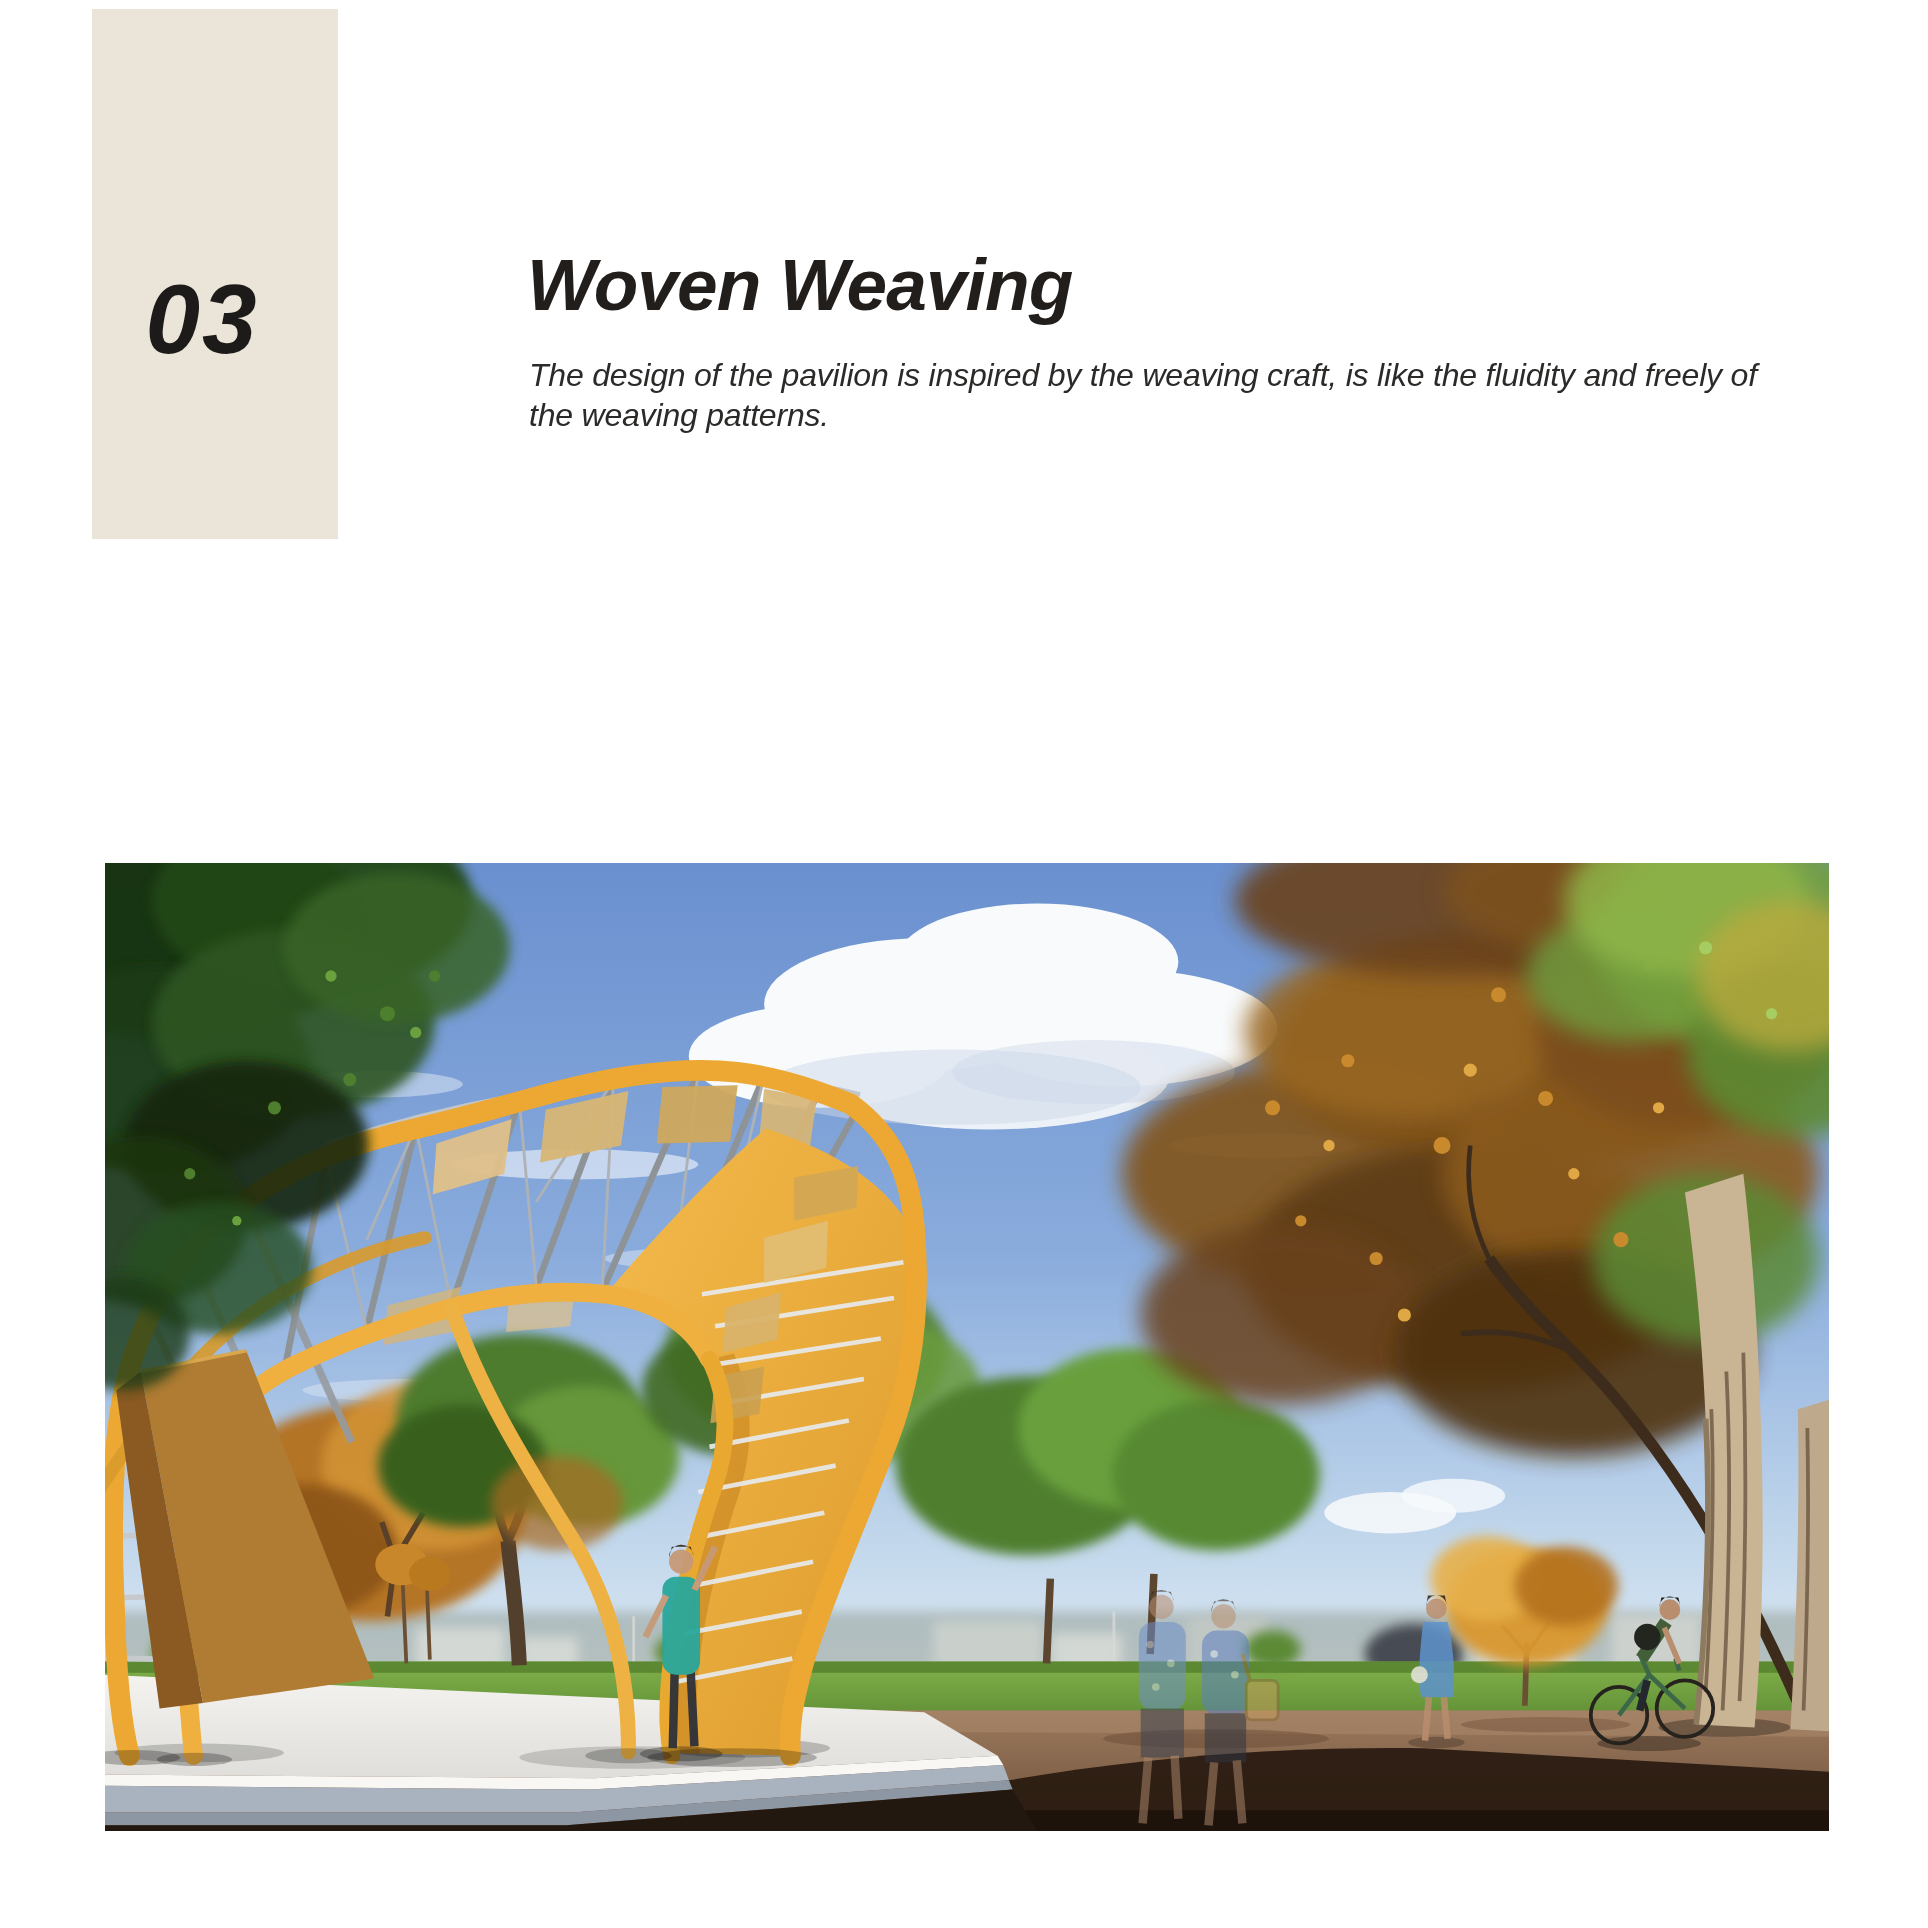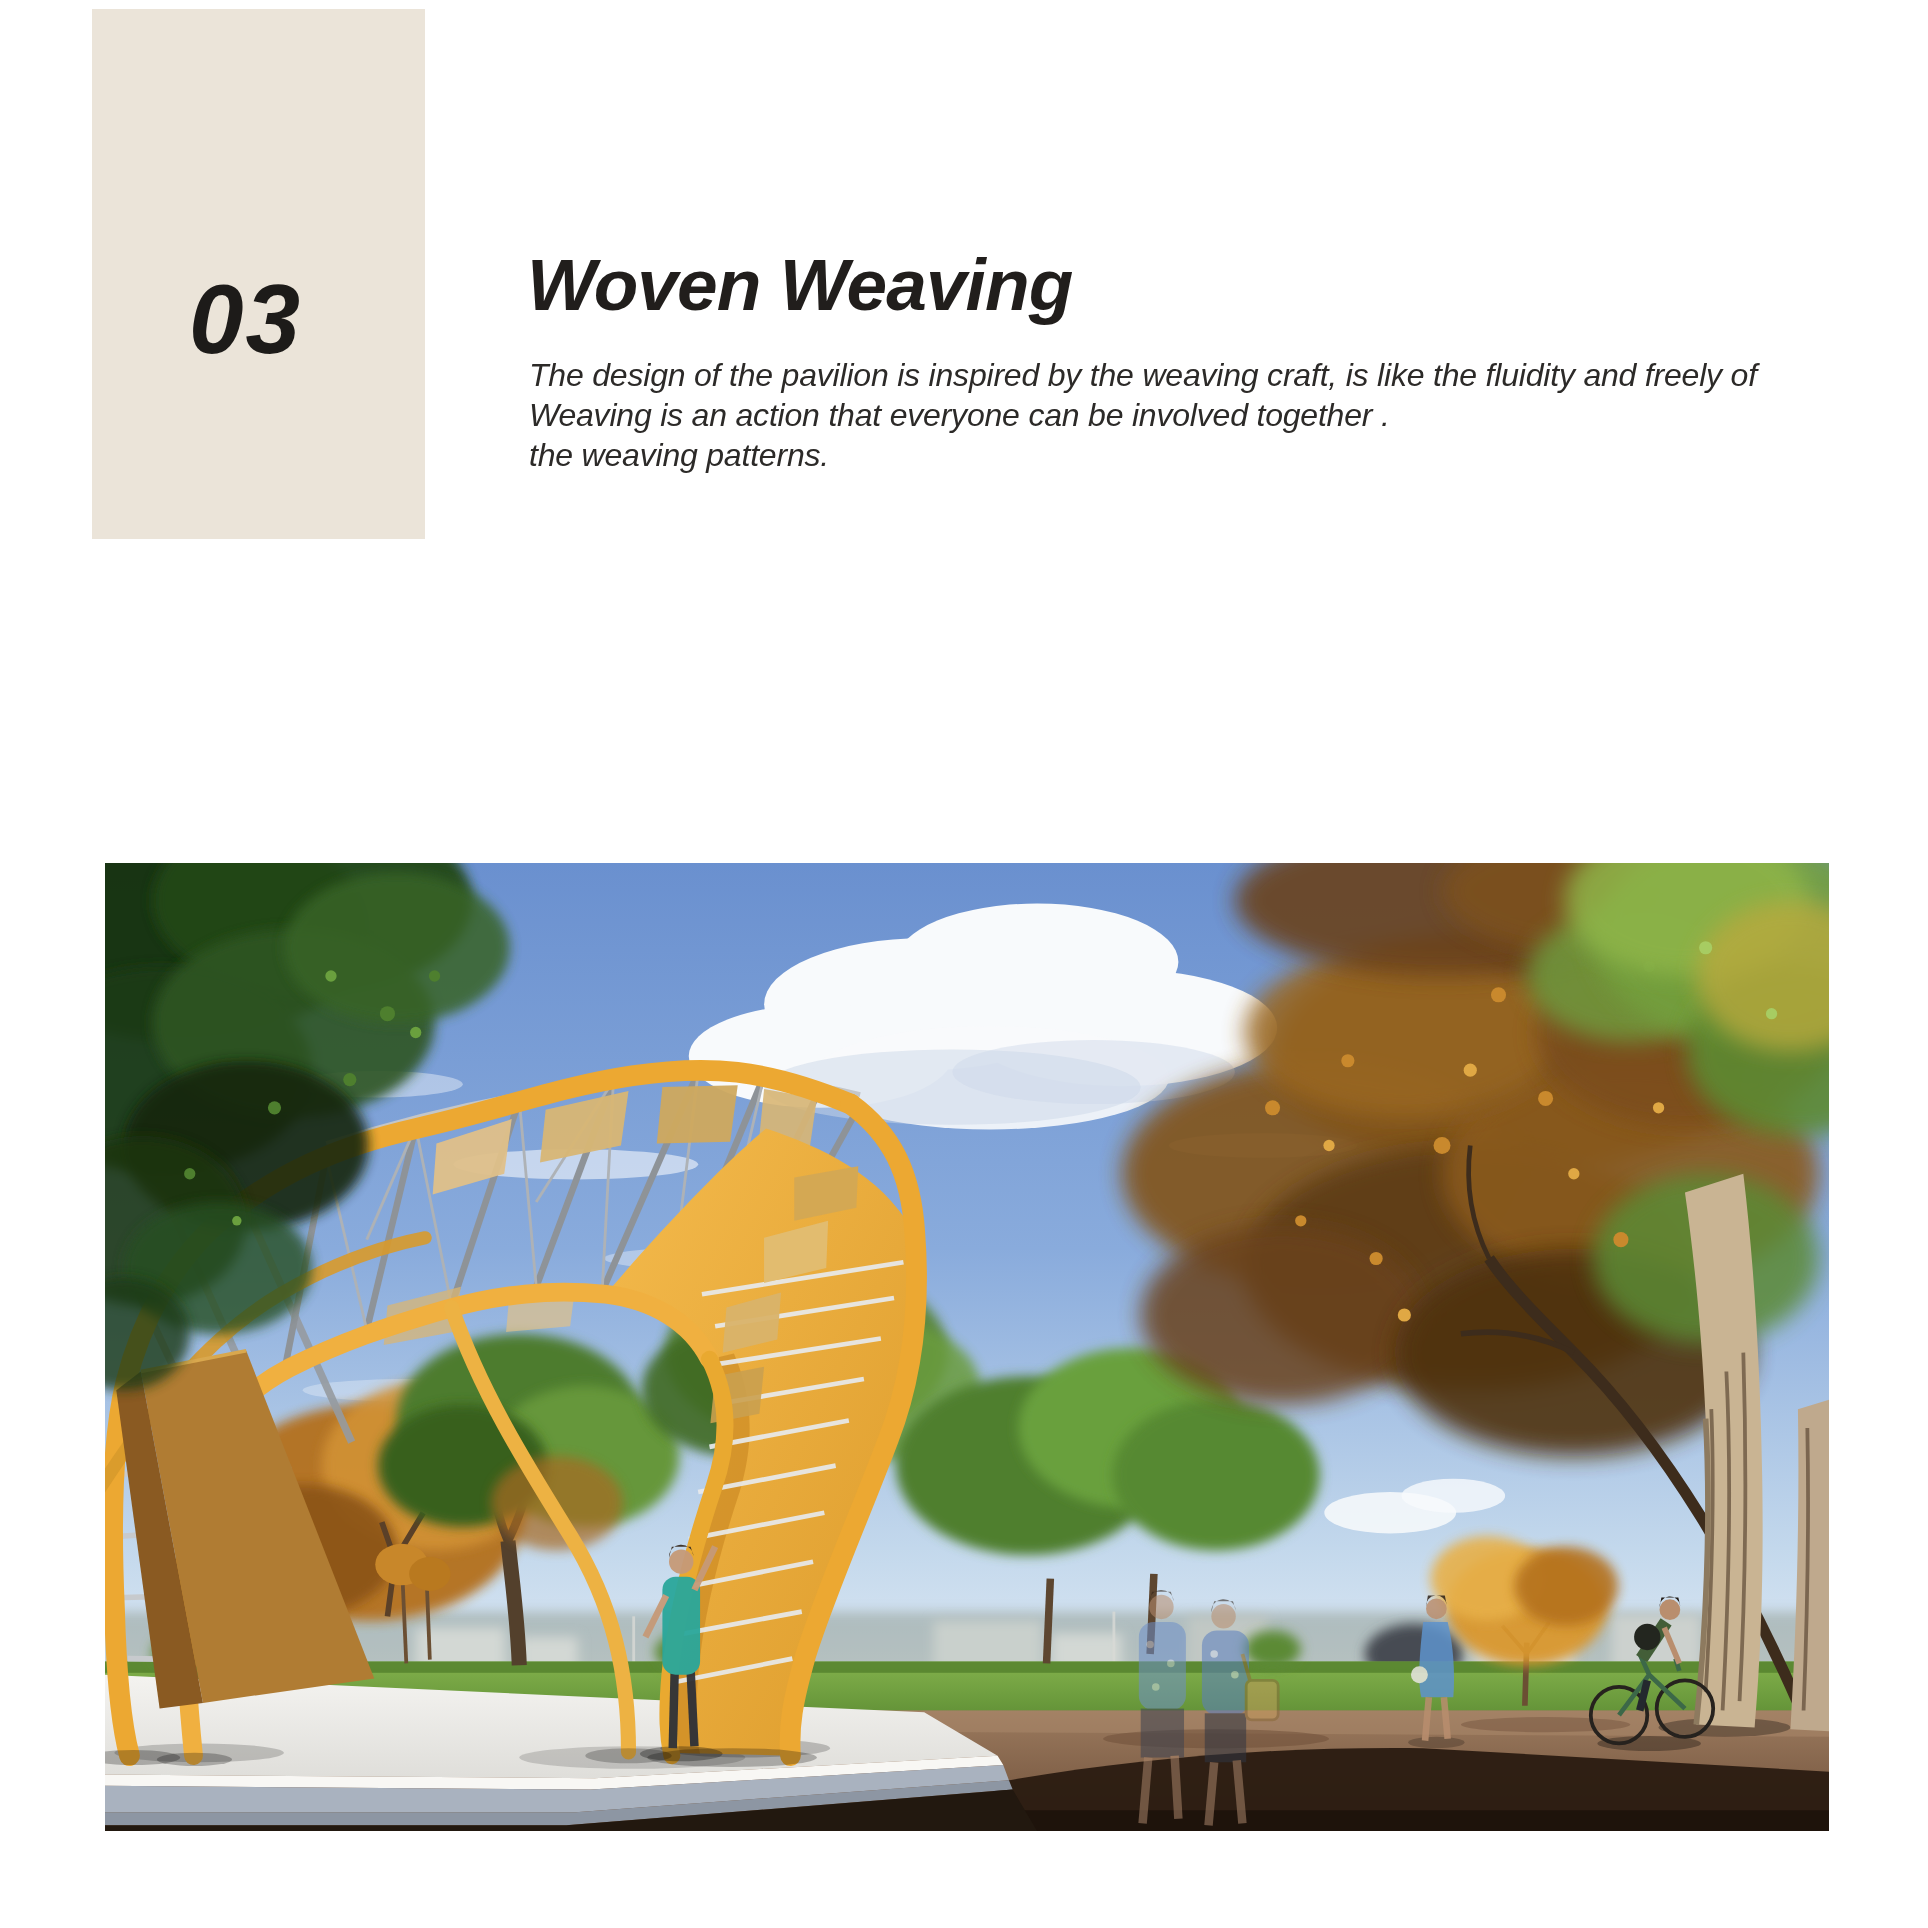--- a/index.html
+++ b/index.html
@@ -1,18 +1,18 @@
 <!DOCTYPE html>
 <html style="font-size:15px"><head>
 <meta charset="utf-8">
 <style>
   html,body{margin:0;padding:0;background:#ffffff;}
   body{width:1928px;height:1928px;position:relative;font-family:"Liberation Sans",sans-serif;}
   .page{position:absolute;inset:0;background:#ffffff;overflow:hidden;}
-  .chapter-box{position:absolute;left:92px;top:9.4px;width:333px;height:530px;background:#ebe4d9;
+  .chapter-box{position:absolute;left:92px;top:9.4px;width:246px;height:530px;background:#ebe4d9;
     display:flex;align-items:center;justify-content:center;padding-top:90px;box-sizing:border-box;}
   .chapter-num{font-size:98px;font-weight:700;font-style:italic;color:#1d1b19;letter-spacing:1.9px;
     transform:translateX(-13px);}
   .page-title{position:absolute;left:527px;top:243px;margin:0;font-size:73px;font-weight:700;
     font-style:italic;color:#211e1c;letter-spacing:-0.9px;}
   .desc{position:absolute;left:529px;top:355px;font-size:32px;line-height:40px;color:#2c2a28;
     letter-spacing:-0.2px;font-style:italic;}
   .desc div{white-space:nowrap;}
   .photo{position:absolute;left:105px;top:863px;width:1724px;height:968px;margin:0;}
   .photo svg{display:block;width:100%;height:100%;}
@@ -23,21 +23,20 @@
 <div class="page">
 
   <div class="chapter-box">
     <div class="chapter-num">03</div>
   </div>
 
   <h1 class="page-title">Woven Weaving</h1>
 
   <div class="desc">
     <div>The design of the pavilion is inspired by the weaving craft, is like the fluidity and freely of</div>
-    <div>Weaving is an action that everyone can be involved together .</div>
     <div>the weaving patterns.</div>
   </div>
 
   <figure class="photo">
   <svg viewBox="0 0 1831 1028" preserveAspectRatio="none" xmlns="http://www.w3.org/2000/svg">
     <defs>
       <linearGradient id="skyGrad" x1="0" y1="0" x2="0" y2="1">
         <stop offset="0" stop-color="#6a90cf"></stop>
             <stop offset="0.45" stop-color="#89abdc"></stop>
         <stop offset="0.8" stop-color="#c3d8ec"></stop>

